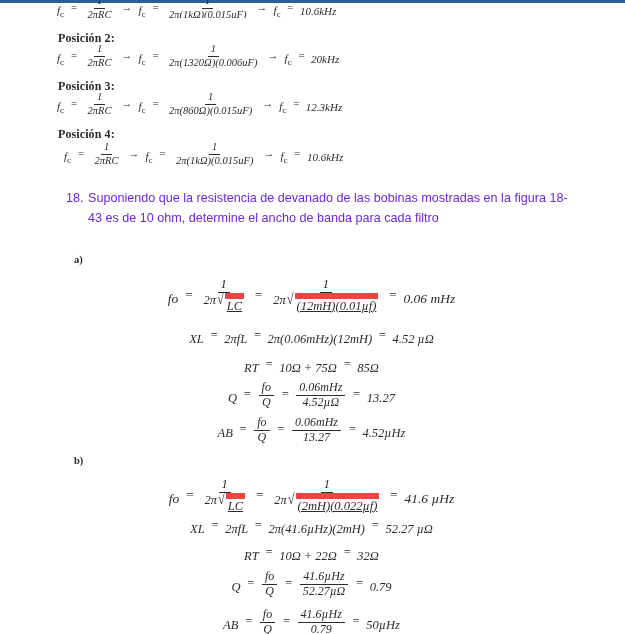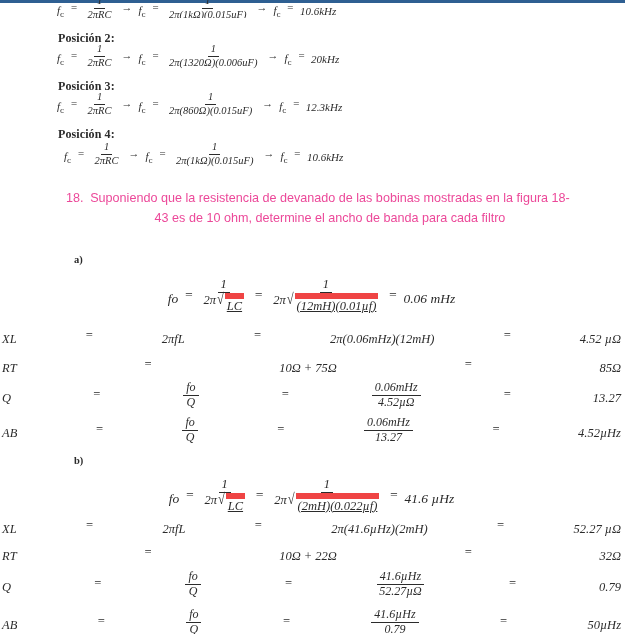--- a/index.html
+++ b/index.html
@@ -96,23 +96,23 @@
     font-size: 11px;
   }
   .fc-eq .frac { font-size: 10.5px; }
 
   
   .statement {
     position: absolute;
     font-family: "Liberation Sans", sans-serif;
     font-style: normal;
     font-size: 12.6px;
-    color: #ec4899;
+    color: #6d28d9;
     line-height: 1.55;
-    text-align: center;
+    text-align: left;
   }
   .statement .num-marker {
     position: absolute;
     left: 0;
     top: 0;
   }
   .statement .body {
     display: block;
     margin-left: 22px;
   }
@@ -128,21 +128,21 @@
   }
 
   
   .deq {
     position: absolute;
     width: 623px;
     font-size: 13.5px;
   }
   .deq.fo { font-size: 13.5px; }
   .deq .frac { font-size: 12.5px; }
-  .deq.small { font-size: 12.5px; justify-content: space-between; }
+  .deq.small { font-size: 12.5px; }
   .deq.small .frac { font-size: 12px; }
 
   .clip-bottom {
     overflow: hidden;
   }
 </style>
 </head>
 <body>
 
 <div class="top-rule"></div>

